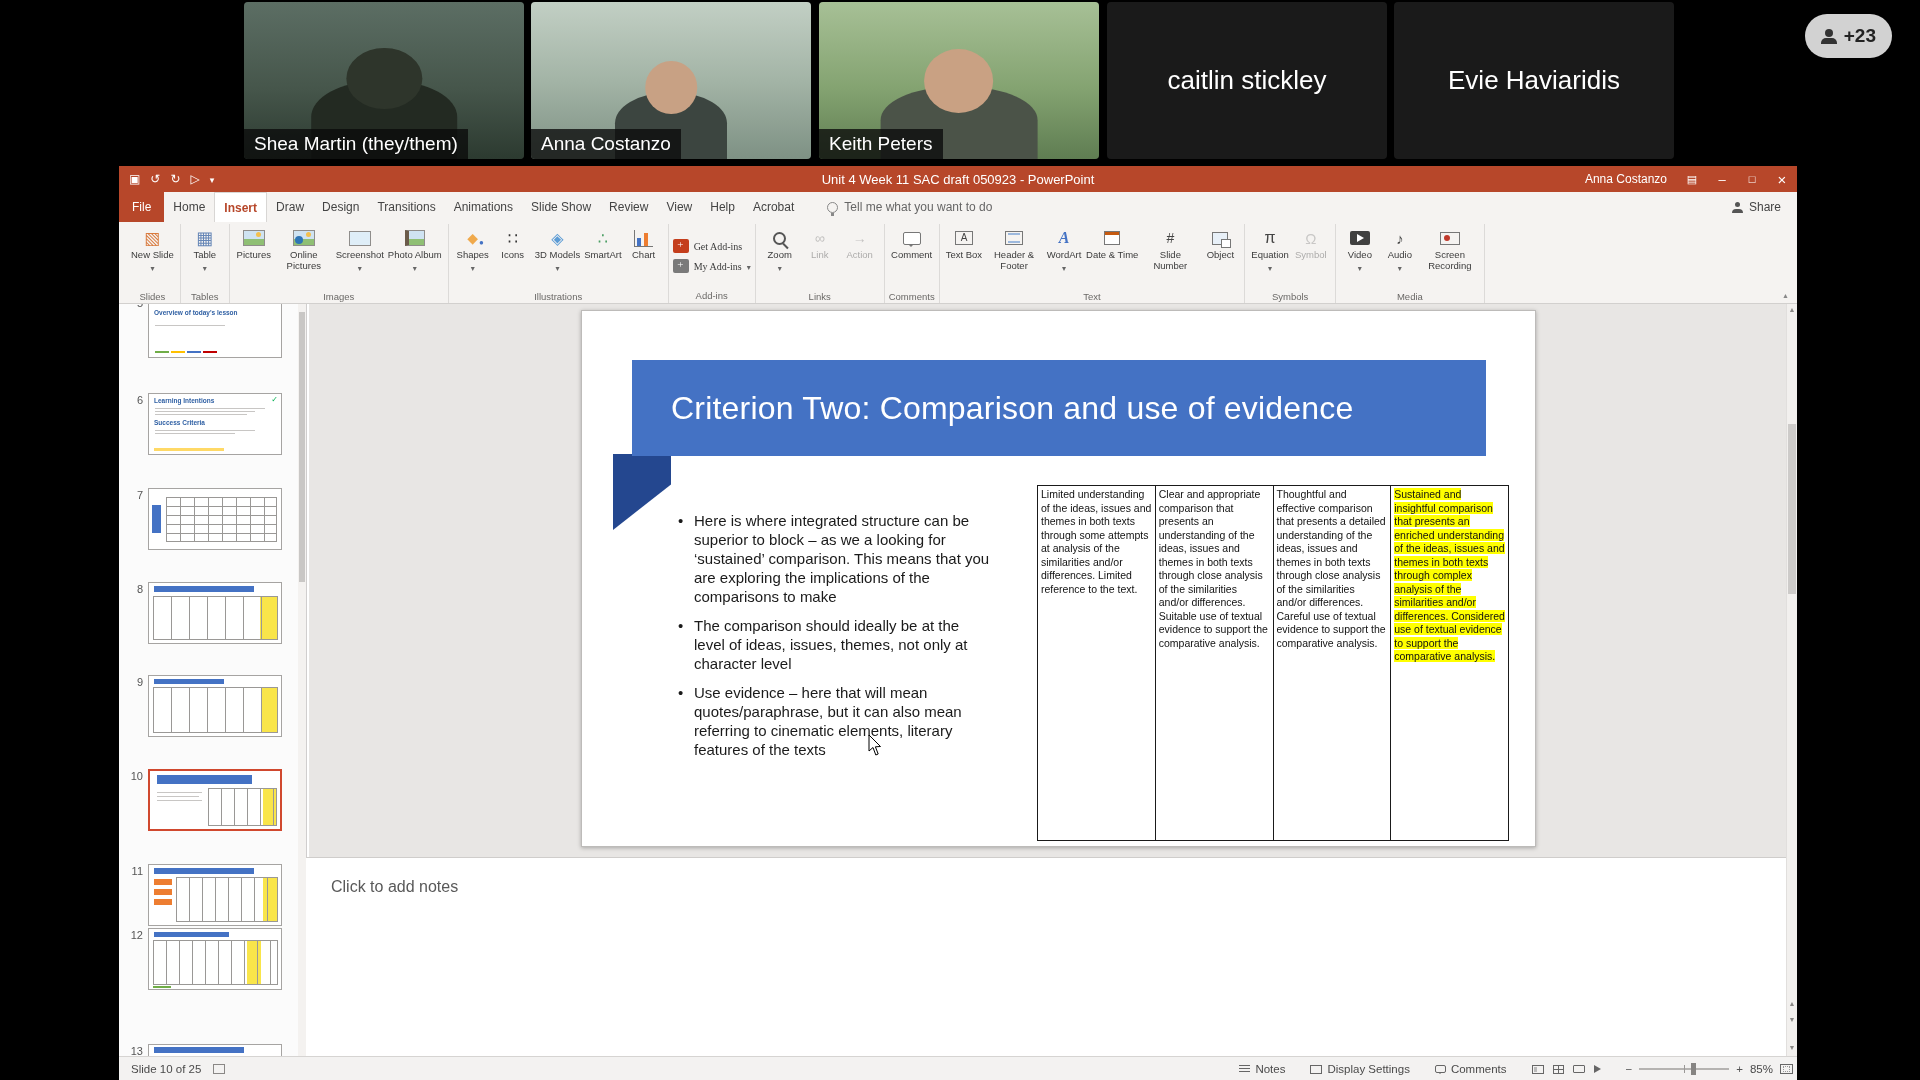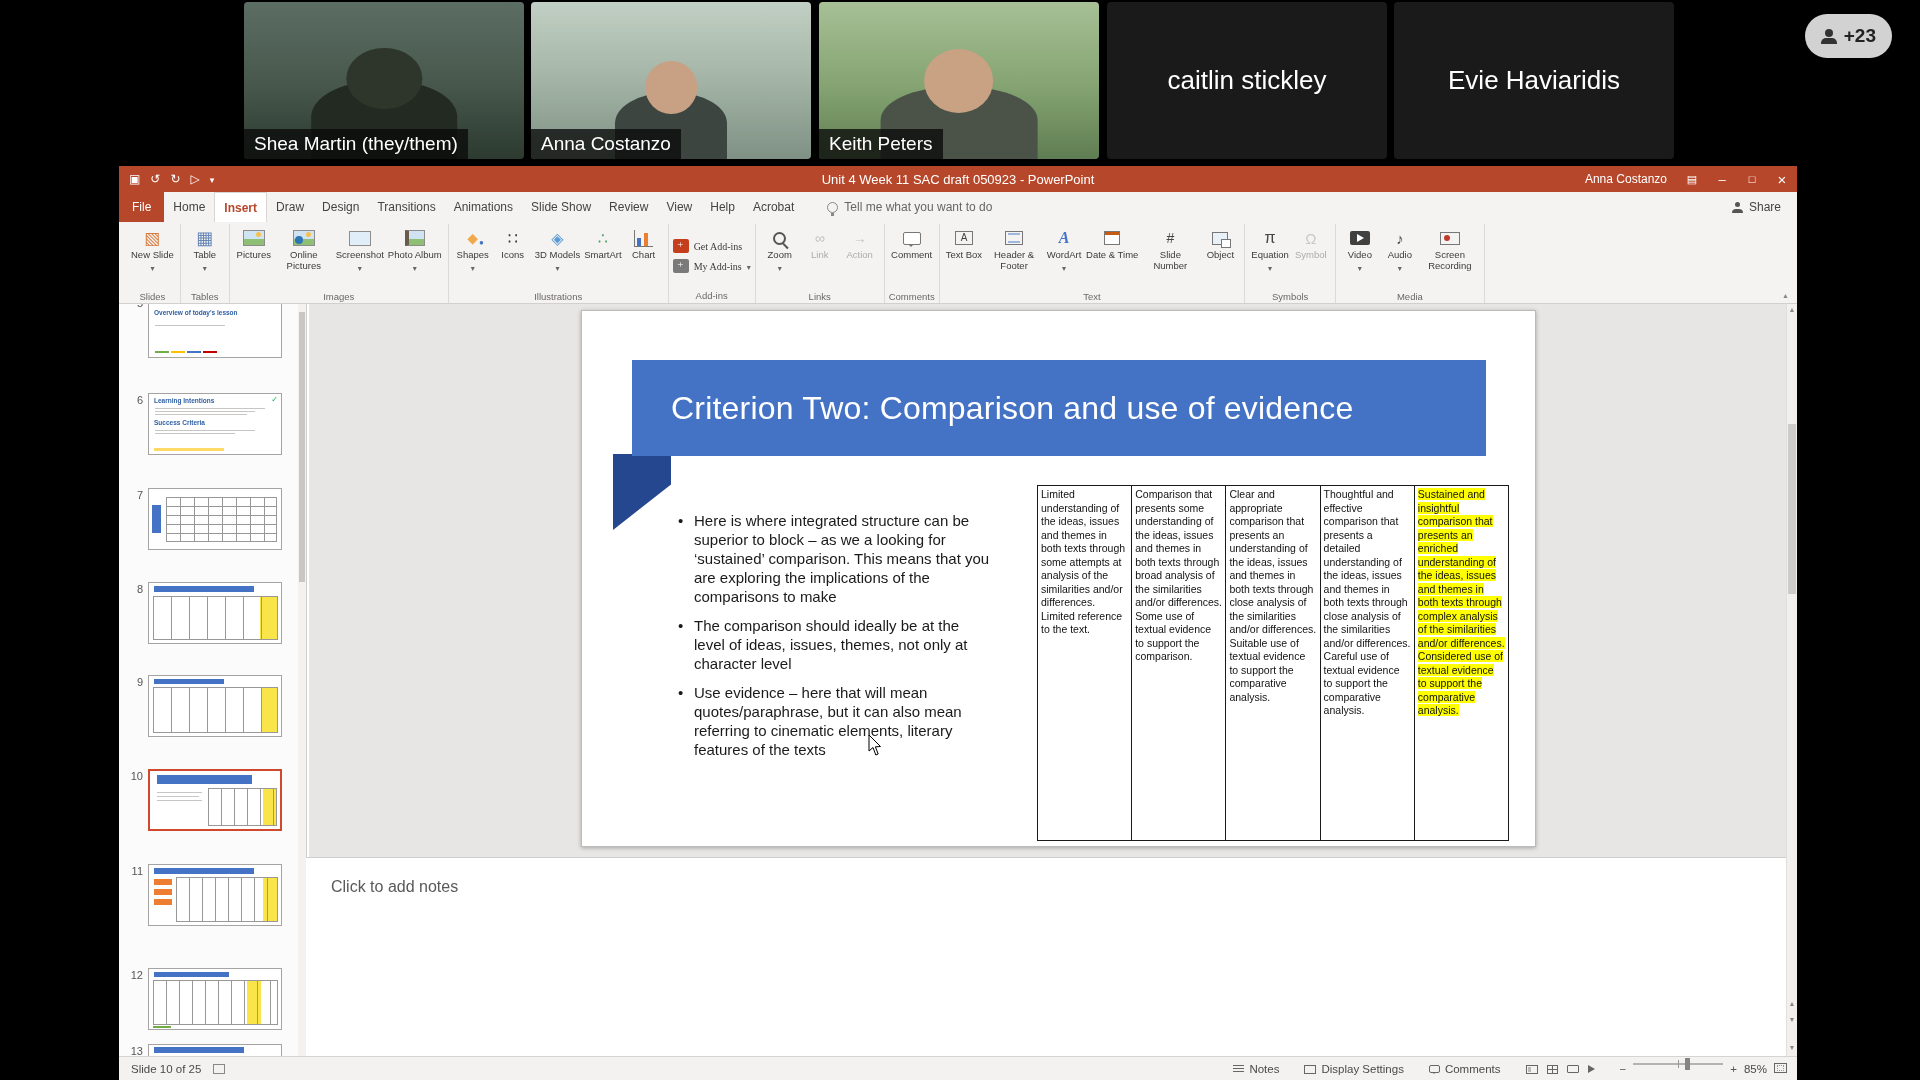--- a/index.html
+++ b/index.html
@@ -187,35 +187,35 @@
   .vs-thumb{position:absolute;top:120px;left:1px;right:1px;height:170px;background:#cdcbc9;}
   .vs-prev{bottom:46px;}
   .vs-next{bottom:30px;}
   .vs-bottom{bottom:2px;}
 
   
   .status-bar{position:absolute;left:0;right:0;top:890px;height:24px;background:#f3f2f1;border-top:1px solid #d6d4d2;
     display:flex;align-items:center;font-size:11.5px;color:#4a4a4a;}
   .sb-left{display:flex;align-items:center;gap:12px;padding-left:12px;}
   .sb-icon{width:12px;height:10px;border:1px solid #8a8886;box-sizing:border-box;}
-  .sb-right{margin-left:auto;display:flex;align-items:center;gap:25px;padding-right:10px;}
+  .sb-right{margin-left:auto;display:flex;align-items:center;gap:25px;padding-right:4px;}
   .sb-item{display:flex;align-items:center;gap:5px;}
   .ic-lines{width:11px;height:9px;background:repeating-linear-gradient(180deg,#666 0 1px,transparent 1px 3px);}
   .ic-monitor{width:12px;height:9px;border:1px solid #666;box-sizing:border-box;}
   .ic-bubble{width:11px;height:8px;border:1px solid #666;border-radius:2px;position:relative;box-sizing:border-box;}
   .ic-bubble::after{content:"";position:absolute;left:2px;bottom:-4px;border:2px solid transparent;border-top-color:#666;}
   .views{display:flex;align-items:center;gap:9px;}
   .v-normal{width:12px;height:9px;border:1px solid #666;position:relative;box-sizing:border-box;}
   .v-normal::before{content:"";position:absolute;left:1px;top:1px;bottom:1px;width:3px;background:#bbb;}
   .v-sorter{width:11px;height:9px;border:1px solid #666;box-sizing:border-box;
     background-image:linear-gradient(90deg,transparent 4px,#666 4px,#666 5px,transparent 5px),
                      linear-gradient(180deg,transparent 3px,#666 3px,#666 4px,transparent 4px);}
   .v-read{width:12px;height:8px;border:1px solid #666;border-radius:1px;box-sizing:border-box;}
   .v-show{width:0;height:0;border-left:7px solid #666;border-top:4px solid transparent;border-bottom:4px solid transparent;}
-  .zoomer{display:flex;gap:7px;}
+  .zoomer{display:flex;align-items:center;gap:7px;}
   .z-minus::before{content:"−";color:#555;}
   .z-plus::before{content:"+";color:#555;}
   .zoom-track{width:90px;height:2px;background:#b5b3b1;position:relative;}
   .zoom-track::before{content:"";position:absolute;left:50%;top:-3px;width:1px;height:8px;background:#9a9896;}
   .zoom-thumb{position:absolute;left:58%;top:-5px;width:5px;height:12px;background:#868482;}
   .z-fit{width:13px;height:10px;border:1px solid #666;position:relative;box-sizing:border-box;}
   .z-fit::after{content:"";position:absolute;inset:1px 2px;border:1px dotted #999;}
 </style>
 </head>
 <body>
@@ -586,21 +586,21 @@
         <div class="tbox">
           <div class="mt" style="top:3px;left:5px;width:100px;height:6px"></div>
           <div class="mo" style="left:5px;top:14px;width:18px;height:6px"></div>
           <div class="mo" style="left:5px;top:24px;width:18px;height:6px"></div>
           <div class="mo" style="left:5px;top:34px;width:18px;height:6px"></div>
           <div class="my" style="top:12px;bottom:3px;right:3px;width:15px"></div>
           <div class="mtab small" style="left:27px;top:12px;right:3px;bottom:3px"></div>
         </div>
       </div>
 
-      <div class="thumb" style="top:664px">
+      <div class="thumb" style="top:624px">
         <span class="tnum">12</span>
         <div class="tbox">
           <div class="mt" style="top:3px;left:5px;width:75px;height:5px"></div>
           <div class="my" style="top:11px;bottom:4px;right:20px;width:14px"></div>
           <div class="mtab small" style="left:4px;top:11px;right:3px;bottom:4px"></div>
           <div class="mg" style="left:4px;bottom:1px;width:18px;height:2px"></div>
         </div>
       </div>
 
       <div class="thumb" style="top:740px">
@@ -621,21 +621,20 @@
         <div class="banner">
           <div class="slide-title">Criterion Two: Comparison and use of evidence</div>
         </div>
         <div class="bullets">
           <div class="b-item">Here is where integrated structure can be superior to block – as we a looking for ‘sustained’ comparison. This means that you are exploring the implications of the comparisons to make</div>
           <div class="b-item">The comparison should ideally be at the level of ideas, issues, themes, not only at character level</div>
           <div class="b-item">Use evidence – here that will mean quotes/paraphrase, but it can also mean referring to cinematic elements, literary features of the texts</div>
         </div>
         <div class="rubric">
           <div class="rcol"><span>Limited understanding of the ideas, issues and themes in both texts through some attempts at analysis of the similarities and/or differences. Limited reference to the text.</span></div>
-          <div class="rcol"><span>Comparison that presents some understanding of the ideas, issues and themes in both texts through broad analysis of the similarities and/or differences. Some use of textual evidence to support the comparison.</span></div>
           <div class="rcol"><span>Clear and appropriate comparison that presents an understanding of the ideas, issues and themes in both texts through close analysis of the similarities and/or differences. Suitable use of textual evidence to support the comparative analysis.</span></div>
           <div class="rcol"><span>Thoughtful and effective comparison that presents a detailed understanding of the ideas, issues and themes in both texts through close analysis of the similarities and/or differences. Careful use of textual evidence to support the comparative analysis.</span></div>
           <div class="rcol"><span class="hl">Sustained and insightful comparison that presents an enriched understanding of the ideas, issues and themes in both texts through complex analysis of the similarities and/or differences. Considered use of textual evidence to support the comparative analysis.</span></div>
         </div>
         <svg class="cursor" viewBox="0 0 14 21">
           <polygon points="1,0 1,16 5,12.5 7.8,20 10.2,19 7.4,11.8 12.5,11.5" fill="#fff" stroke="#000" stroke-width="1"></polygon>
         </svg>
       </div>
     </div>
 

